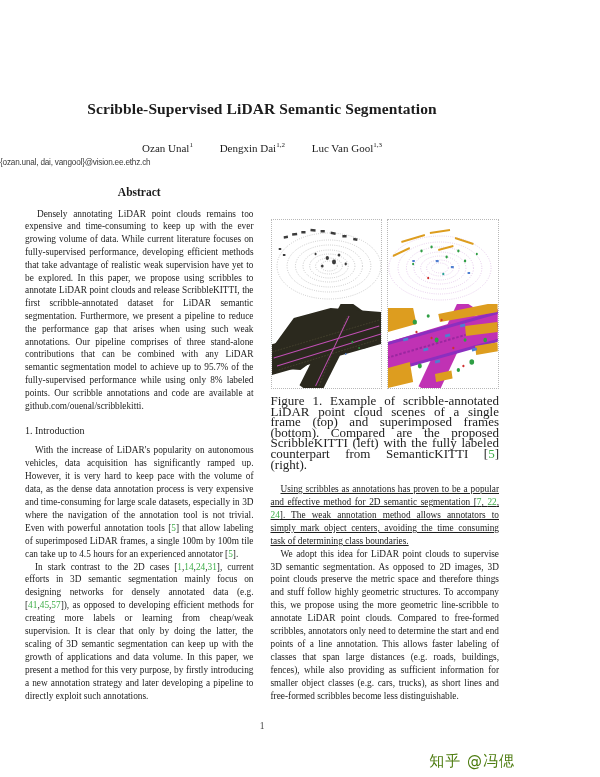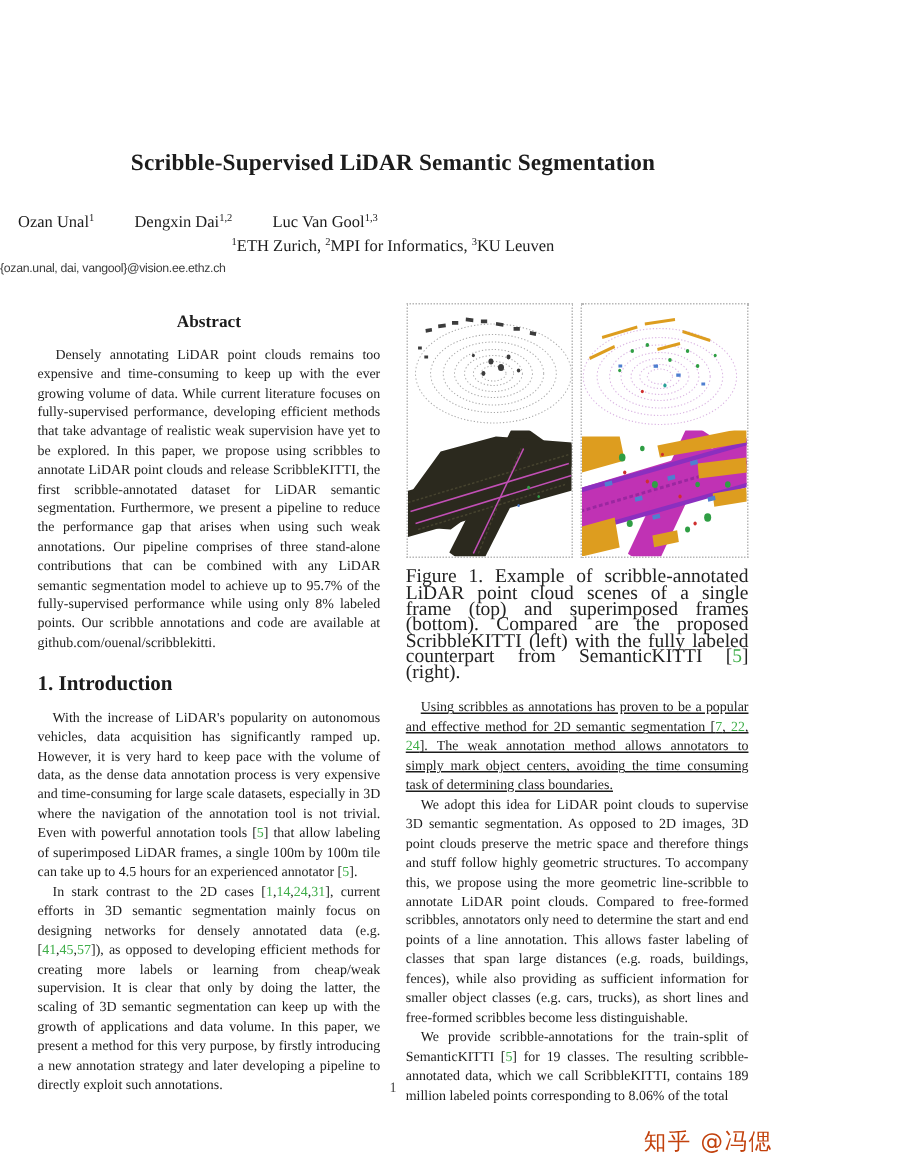--- a/index.html
+++ b/index.html
@@ -2,65 +2,62 @@
 <html style="--citation: #3fae49; --road_magenta: #c032b4; --scribble_magenta: #c24fb6; --building_orange: #dd9d1f; --vegetation_green: #2f9e44; --vehicle_blue: #4f7fd0; --object_red: #cf2f2f; --scribble_lavender: #dcb8e4; --dark_points: #2b291e; --gray_points: #a8a8a8; --sidewalk_purple: #8b2fbf;"><head>
 <meta charset="utf-8">
 <style>
   * { margin:0; padding:0; box-sizing:border-box; }
   html,body { width:600px; height:777px; background:#ffffff; }
   body { font-family:"Liberation Serif","DejaVu Serif",serif; color:#1c1c1c; }
   .page { position:relative; width:524px; height:777px; overflow:hidden; background:#fff; }
 
   .title { padding-top:100px; text-align:center; font-size:15.5px; font-weight:bold; letter-spacing:.1px; }
 
-  .authors { margin-top:23px; text-align:left; font-size:11px; }
+  .authors { margin-top:23px; text-align:center; font-size:11px; }
   .author { display:inline-block; margin:0 12px; white-space:nowrap; }
   sup { font-size:7px; }
   .affils { text-align:center; font-size:11px; margin-top:2px; }
   .email { text-align:left; font-family:Liberation Sans, sans-serif; font-size:8.2px; margin-top:4px; color:#3a3a3a; letter-spacing:-.2px; }
 
-  .columns { display:flex; gap:17px; padding:0 25px; margin-top:19px; align-items:center; }
+  .columns { display:flex; gap:17px; padding:0 25px; margin-top:19px; align-items:flex-end; }
   .col { flex:1; min-width:0; }
 
   .abstract-heading { text-align:center; font-weight:bold; font-size:11.5px; margin-bottom:10px; }
   .abstract { font-size:9.3px; line-height:12.8px; text-align:justify; text-indent:12px; }
 
-  .section-heading { font-weight:bold; font-size:14px; margin:13px 0 8px 0; }
+  .section-heading { font-weight:normal; font-size:10px; margin:13px 0 8px 0; }
   p.body { font-size:9.3px; line-height:12.9px; text-align:justify; text-indent:10px; }
 
   .cite { color:var(--citation,#3fae49); }
 
   .fig-panels { display:flex; gap:5px; }
   .panel { border:1px dotted #b8b8b8; background:#fff; width:50%; }
   .panel svg { display:block; width:100%; height:168px; }
   .fig-caption { font-size:13px; line-height:10.6px; text-align:justify; margin-top:7px; color:#222; }
   .rcol p.body:first-of-type { margin-top:0; }
   .rcol .after-caption { margin-top:13px;text-decoration:underline; }
 
   .pageno { position:absolute; bottom:46px; left:0; width:100%; text-align:center; font-size:9.5px; color:#444; }
 
-  .watermark { position:absolute; right:9px; bottom:6px; font-size:15px; color:#c2410c;
+  .watermark { position:absolute; right:9px; bottom:6px; font-size:15px; color:#4d7c0f;
                font-family:"DejaVu Sans",sans-serif; text-shadow:0 1px 0 #ffffff; letter-spacing:1px; }
 </style>
 </head>
 <body>
 
 <div class="page">
 
   <div class="title">Scribble-Supervised LiDAR Semantic Segmentation</div>
 
   <div class="authors">
     <span class="author"><span>Ozan Unal</span><sup>1</sup></span>
     <span class="author"><span>Dengxin Dai</span><sup>1,2</sup></span>
     <span class="author"><span>Luc Van Gool</span><sup>1,3</sup></span>
   </div>
 
-  <div class="affils">
-    <sup>1</sup><span>ETH Zurich, </span><sup>2</sup><span>MPI for Informatics, </span><sup>3</sup><span>KU Leuven</span>
-  </div>
 
   <div class="email">{ozan.unal, dai, vangool}@vision.ee.ethz.ch</div>
 
   <div class="columns">
 
     <div class="col">
       <div class="abstract-heading">Abstract</div>
       <p class="abstract">Densely annotating LiDAR point clouds remains too expensive and time-consuming to keep up with the ever growing volume of data. While current literature focuses on fully-supervised performance, developing efficient methods that take advantage of realistic weak supervision have yet to be explored. In this paper, we propose using scribbles to annotate LiDAR point clouds and release ScribbleKITTI, the first scribble-annotated dataset for LiDAR semantic segmentation. Furthermore, we present a pipeline to reduce the performance gap that arises when using such weak annotations. Our pipeline comprises of three stand-alone contributions that can be combined with any LiDAR semantic segmentation model to achieve up to 95.7% of the fully-supervised performance while using only 8% labeled points. Our scribble annotations and code are available at github.com/ouenal/scribblekitti.</p>
 
       <div class="section-heading">1. Introduction</div>
@@ -231,21 +228,20 @@
               </g>
             </g>
           </svg>
         </div>
       </div>
 
       <p class="fig-caption">Figure 1. Example of scribble-annotated LiDAR point cloud scenes of a single frame (top) and superimposed frames (bottom). Compared are the proposed ScribbleKITTI (left) with the fully labeled counterpart from SemanticKITTI [<span class="cite">5</span>] (right).</p>
 
       <p class="body after-caption">Using scribbles as annotations has proven to be a popular and effective method for 2D semantic segmentation [<span class="cite">7</span>, <span class="cite">22</span>, <span class="cite">24</span>]. The weak annotation method allows annotators to simply mark object centers, avoiding the time consuming task of determining class boundaries.</p>
       <p class="body">We adopt this idea for LiDAR point clouds to supervise 3D semantic segmentation. As opposed to 2D images, 3D point clouds preserve the metric space and therefore things and stuff follow highly geometric structures. To accompany this, we propose using the more geometric line-scribble to annotate LiDAR point clouds. Compared to free-formed scribbles, annotators only need to determine the start and end points of a line annotation. This allows faster labeling of classes that span large distances (e.g. roads, buildings, fences), while also providing as sufficient information for smaller object classes (e.g. cars, trucks), as short lines and free-formed scribbles become less distinguishable.</p>
-      <p class="body">We provide scribble-annotations for the train-split of SemanticKITTI [<span class="cite">5</span>] for 19 classes. The resulting scribble-annotated data, which we call ScribbleKITTI, contains 189 million labeled points corresponding to 8.06% of the total</p>
     </div>
   </div>
 
   <div class="pageno">1</div>
 
   <div class="watermark">知乎 @冯偲</div>
 
 </div>
 
 </body></html>

